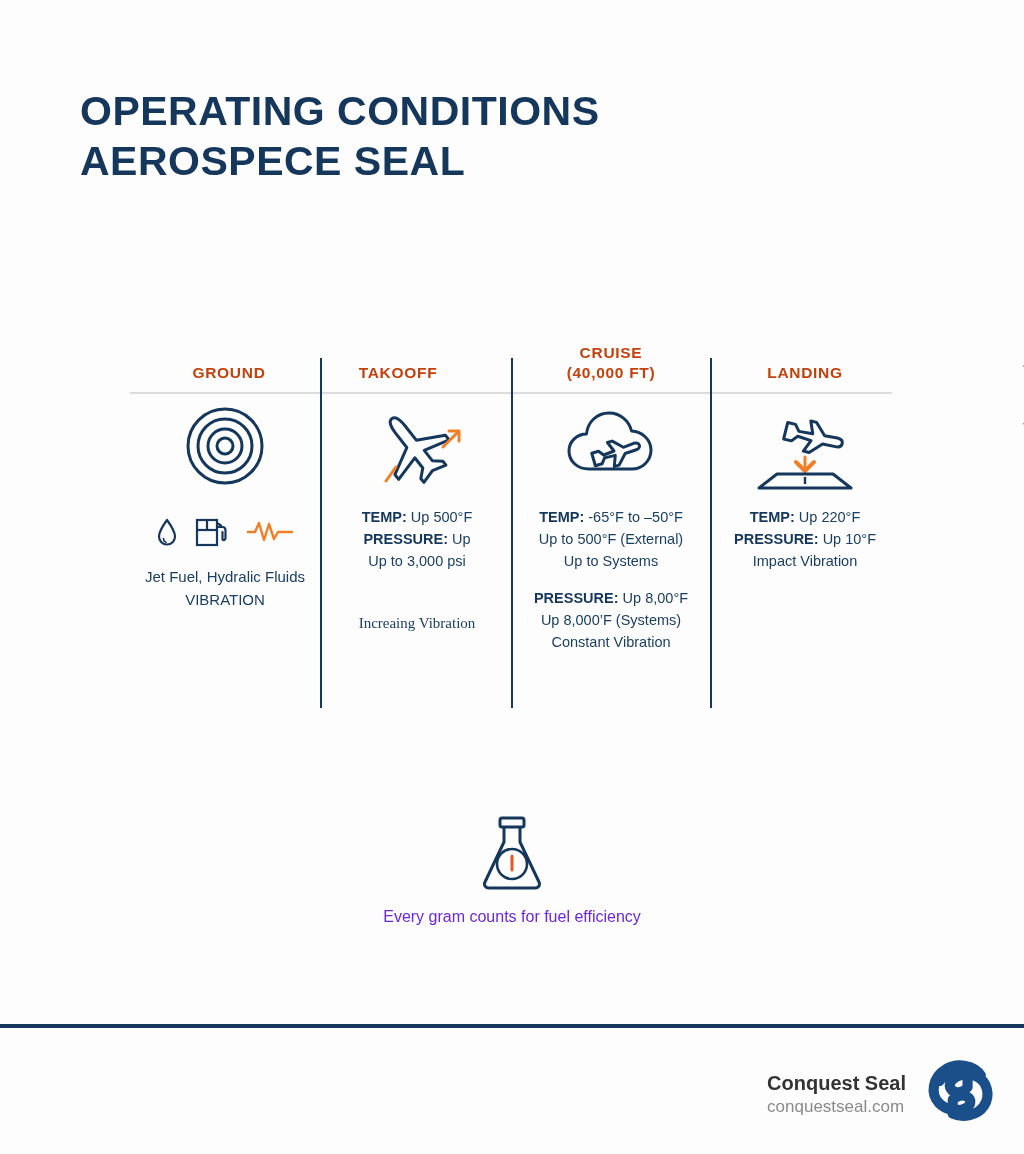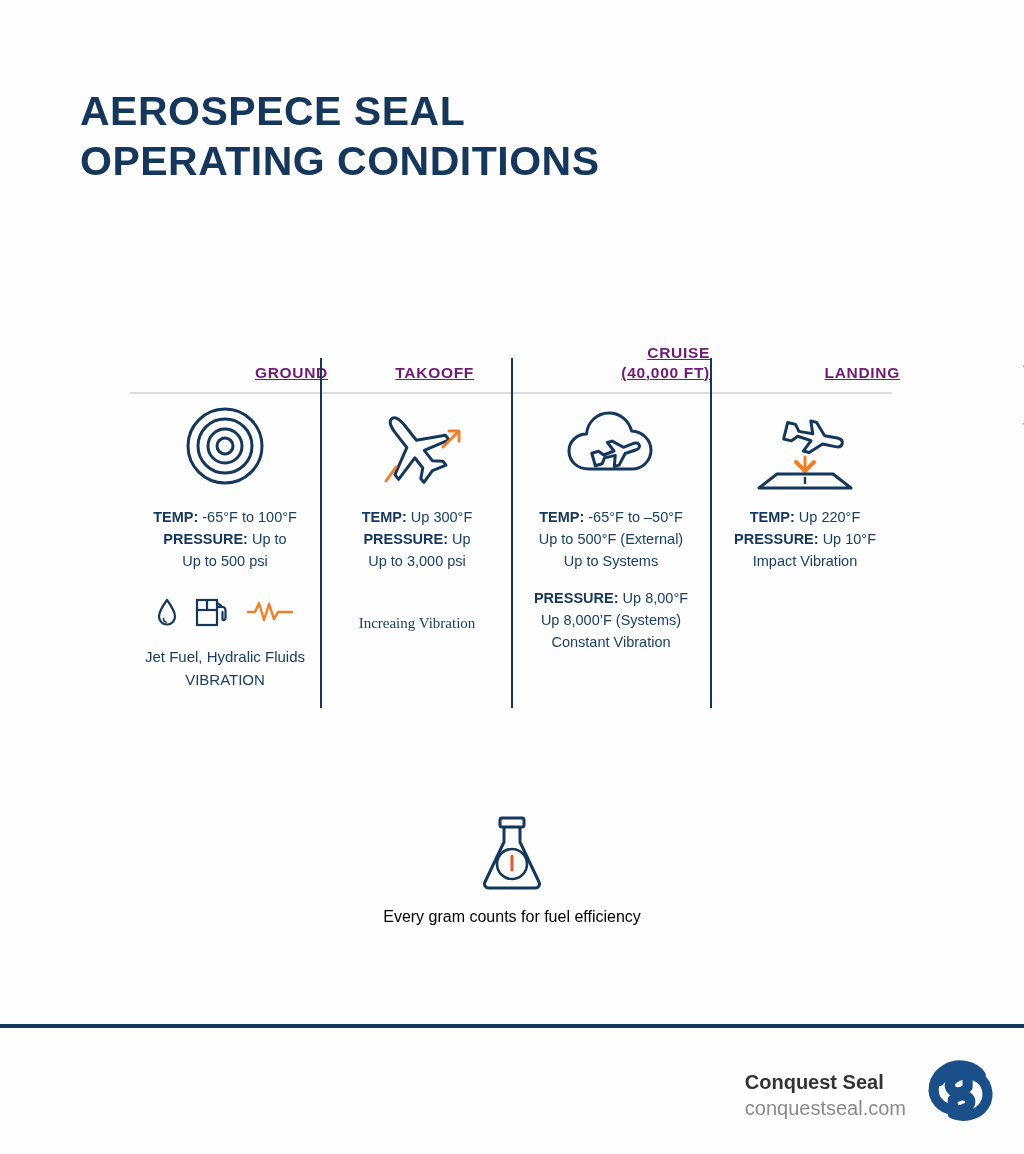--- a/index.html
+++ b/index.html
@@ -48,28 +48,27 @@
   }
   .phase-headers {
     position: absolute;
     left: 0;
     top: 0;
     width: 790px;
     height: 62px;
   }
   .phase-head {
     position: absolute;
-    text-align: right;
+    text-align: center;
     font-size: 15.5px;
     font-weight: bold;
     letter-spacing: 0.7px;
-    color: #701a75;
+    color: #c2410c;
     line-height: 1.25;
     bottom: 10px;
-    text-decoration: underline;
   }
   .timeline-rule {
     position: absolute;
     left: 0;
     top: 62px;
     width: 762px;
     height: 2px;
     background: #dcdcdc;
   }
   .timeline-chevron {
@@ -144,21 +143,21 @@
   }
   .weight-title {
     font-size: 19px;
     font-weight: bold;
     letter-spacing: 0.6px;
     color: #15375C;
     margin-bottom: 7px;
   }
   .weight-sub {
     font-size: 16px;
-    color: #000000;
+    color: #6d28d9;
   }
 
   
   .footer-rule {
     position: absolute;
     left: 0;
     top: 1024px;
     width: 1024px;
     height: 4px;
     background: #15375C;
@@ -173,37 +172,37 @@
   }
   .footer-text {
   }
   .brand-name {
     font-size: 20px;
     font-weight: bold;
     color: #333333;
     line-height: 1.25;
   }
   .brand-url {
-    font-size: 20px;
+    font-size: 17px;
     color: #8a8a8a;
     line-height: 1.3;
   }
   .brand-logo {
     width: 78px;
     height: 78px;
   }
 </style>
 </head>
 <body>
 
 <div class="page">
 
   <div class="title-block">
+    <div class="title-line">OPERATING CONDITIONS</div>
     <div class="title-line">AEROSPECE SEAL</div>
-    <div class="title-line">OPERATING CONDITIONS</div>
   </div>
 
   <div class="timeline">
 
     <div class="phase-headers">
       <div class="phase-head" style="left:0px; width:198px;">
         <div>GROUND</div>
       </div>
       <div class="phase-head" style="left:192px; width:152px;">
         <div>TAKOOFF</div>
@@ -229,25 +228,20 @@
 
     <div class="col" style="left:0px; width:190px;">
       <div class="col-icon">
         <svg width="86" height="86" viewBox="0 0 86 86">
           <circle cx="43" cy="43" r="37" fill="none" stroke="#15375C" stroke-width="3"></circle>
           <circle cx="43" cy="43" r="27" fill="none" stroke="#15375C" stroke-width="3"></circle>
           <circle cx="43" cy="43" r="17" fill="none" stroke="#15375C" stroke-width="3"></circle>
           <circle cx="43" cy="43" r="8" fill="none" stroke="#15375C" stroke-width="3"></circle>
         </svg>
       </div>
-      <div class="spec">
-        <div><b>TEMP:</b><span> -65°F to 100°F</span></div>
-        <div><b>PRESSURE:</b><span> Up to</span></div>
-        <div><span>Up to 500 psi</span></div>
-      </div>
       <div class="sub-icons">
         <svg width="22" height="30" viewBox="0 0 22 30">
           <path d="M11 3 C11 3 3 14 3 19.5 C3 24 6.6 27.5 11 27.5 C15.4 27.5 19 24 19 19.5 C19 14 11 3 11 3 Z" fill="none" stroke="#15375C" stroke-width="2.2" stroke-linejoin="round"></path>
           <path d="M7.5 21.5 C7.5 23.5 8.6 24.8 10 25.2" fill="none" stroke="#15375C" stroke-width="1.6" stroke-linecap="round"></path>
         </svg>
         <svg width="36" height="32" viewBox="0 0 36 32">
           <rect x="3" y="4" width="20" height="25" fill="none" stroke="#15375C" stroke-width="2.2"></rect>
           <line x1="3" y1="14" x2="23" y2="14" stroke="#15375C" stroke-width="2.2"></line>
           <line x1="13" y1="4" x2="13" y2="14" stroke="#15375C" stroke-width="2.2"></line>
           <path d="M23 11 L28.5 11 C30.5 11 31.5 12.5 31.5 14.5 L31.5 22 C31.5 24 29.5 24.5 28.5 23.5 L28.5 16" fill="none" stroke="#15375C" stroke-width="2.2" stroke-linejoin="round" stroke-linecap="round"></path>
@@ -270,21 +264,21 @@
             <path d="M46 8 C50 8 52 14 52 22 L52 40 L78 54 L78 60 L52 53 L52 66 L60 73 L60 78 L46 74 L32 78 L32 73 L40 66 L40 53 L14 60 L14 54 L40 40 L40 22 C40 14 42 8 46 8 Z" fill="none" stroke="#15375C" stroke-width="3" stroke-linejoin="round"></path>
           </g>
           <g stroke="#F07F27" stroke-width="3" stroke-linecap="round" fill="none">
             <path d="M75 44 L90 29"></path>
             <polyline points="81,28 91,28 91,38" stroke-linejoin="round"></polyline>
             <path d="M18 78 L28 64"></path>
           </g>
         </svg>
       </div>
       <div class="spec">
-        <div><b>TEMP:</b><span> Up 300°F</span></div>
+        <div><b>TEMP:</b><span> Up 500°F</span></div>
         <div><b>PRESSURE:</b><span> Up</span></div>
         <div><span>Up to 3,000 psi</span></div>
       </div>
       <div class="note" style="margin-top:40px;font-family:Liberation Serif, serif;">
         <div>Increaing Vibration</div>
       </div>
     </div>
 
     <div class="col" style="left:382px; width:198px;">
       <div class="col-icon">

